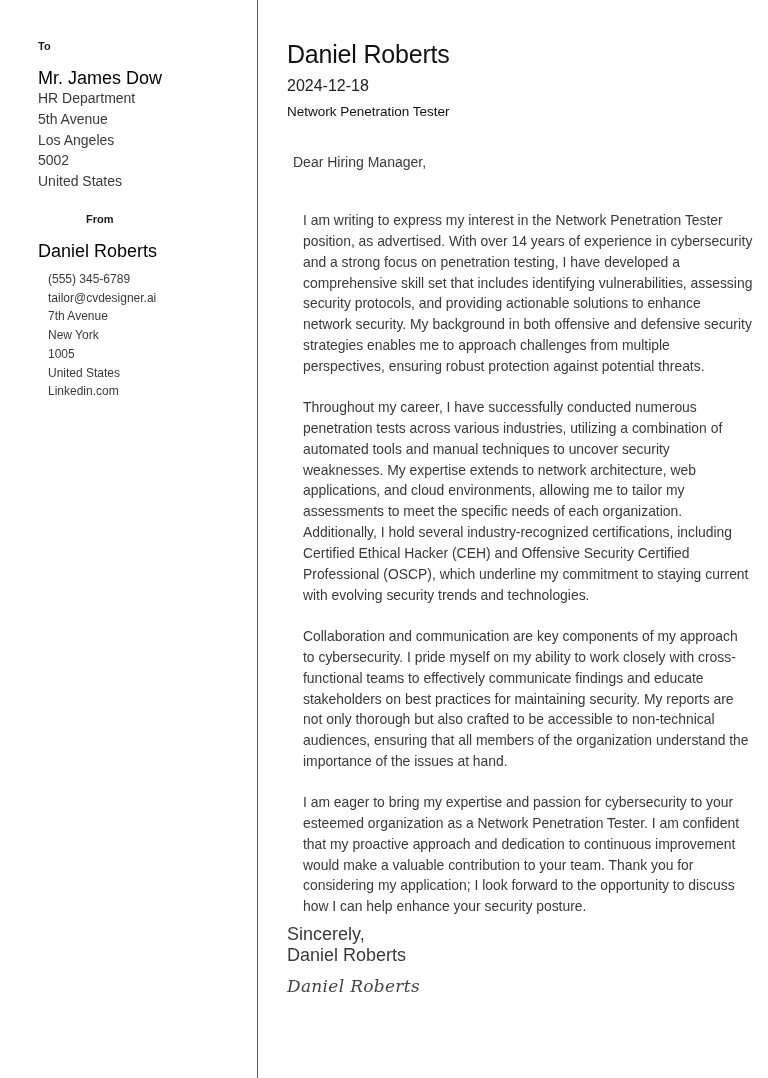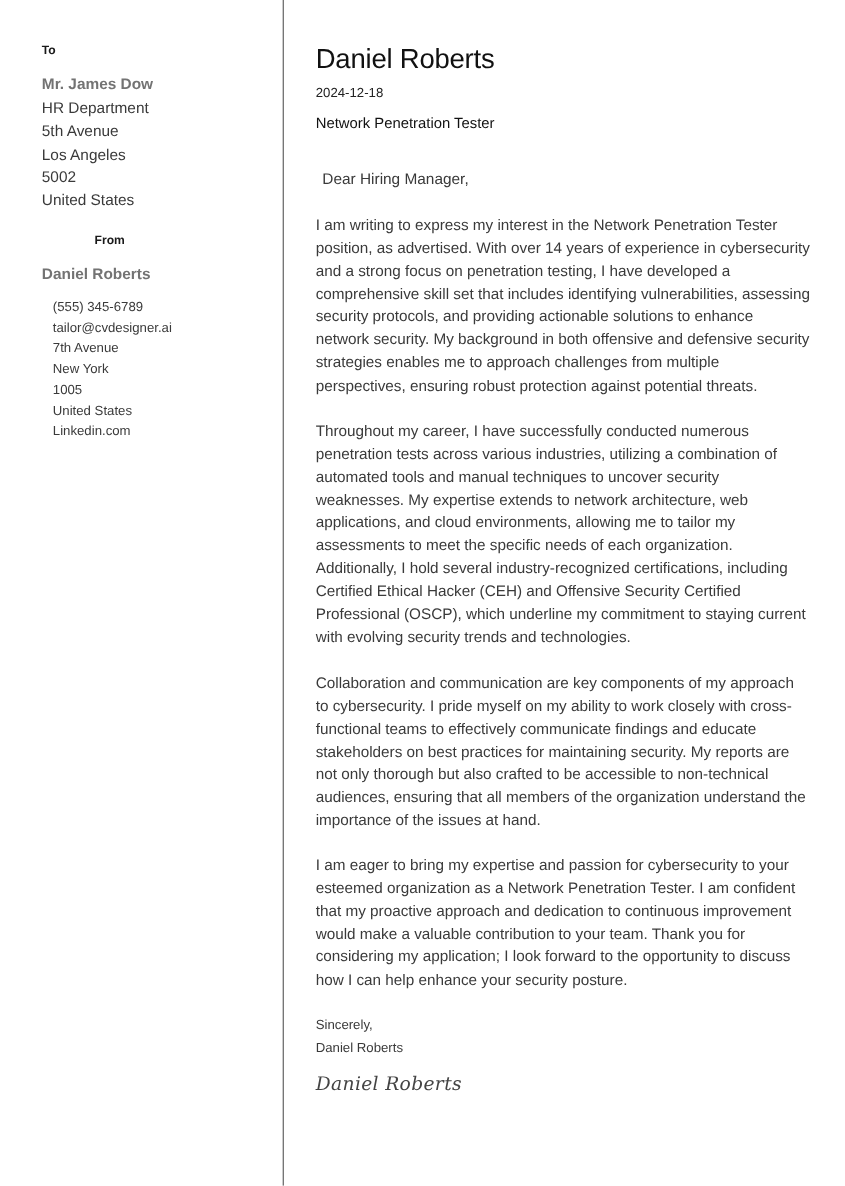--- a/index.html
+++ b/index.html
@@ -1,33 +1,33 @@
 <!DOCTYPE html>
 <html><head>
 <meta charset="utf-8">
 <style>
   html, body { margin: 0; padding: 0; background: #ffffff; }
   body { width: 768px; height: 1078px; position: relative; overflow: hidden;
          font-family: "Liberation Sans", sans-serif; color: #333333; }
   .divider { position: absolute; left: 257px; top: 0; width: 1px; height: 1078px; background: #555555; }
   .sidebar { position: absolute; left: 38px; top: 0; width: 210px; }
   .label { position: absolute; left: 0; font-size: 11px; font-weight: bold; color: #1a1a1a; }
-  .recip-name, .send-name { position: absolute; left: 0; font-size: 14px; font-weight: bold; color: #737373; }
+  .recip-name, .send-name { position: absolute; left: 0; font-size: 18px; font-weight: normal; color: #000000; }
   .recip-list { position: absolute; left: 0; top: 88px; margin: 0; padding: 0; list-style: none; }
   .recip-list li { font-size: 14px; line-height: 20.8px; color: #3a3a3a; white-space: nowrap; }
   .send-list { position: absolute; left: 0; top: 260px; margin: 10px; padding: 0; list-style: none; }
   .send-list li { font-size: 12px; line-height: 18.7px; color: #3a3a3a; white-space: nowrap; }
 
   .main { position: absolute; left: 287px; top: 0; width: 450px; }
   .name { position: absolute; left: 0; top: 40px; font-size: 25px; font-weight: normal; color: #111111; margin: 0; letter-spacing: -0.2px; }
-  .date { position: absolute; left: 0; top: 77px; font-size: 12px; color: #222222; }
+  .date { position: absolute; left: 0; top: 77px; font-size: 16px; color: #222222; }
   .jobtitle { position: absolute; left: 0; top: 104px; font-size: 13.5px; color: #111111; }
   .salutation { position: absolute; left: 6px; top: 154px; font-size: 14px; color: #3a3a3a; }
-  .para { position: absolute; left: 0; width: 450px; margin: 0; font-size: 13.9px; line-height: 20.85px; color: #3a3a3a; }
-  .closing { position: absolute; left: 0; font-size: 12px; color: #3a3a3a; }
+  .para { position: absolute; left: 0; width: 450px; margin: 16px; font-size: 13.9px; line-height: 20.85px; color: #3a3a3a; }
+  .closing { position: absolute; left: 0; font-size: 18px; color: #3a3a3a; }
   .signature { position: absolute; left: 0; top: 976px; font-family: "DejaVu Serif", serif; font-style: italic; font-size: 17px; color: #444444; letter-spacing: 0.3px; }
 </style>
 </head>
 <body>
 
 <div class="divider"></div>
 
 <aside class="sidebar">
   <div class="label" style="top:40px;">To</div>
   <div class="recip-name" style="top:68px;">Mr. James Dow</div>

